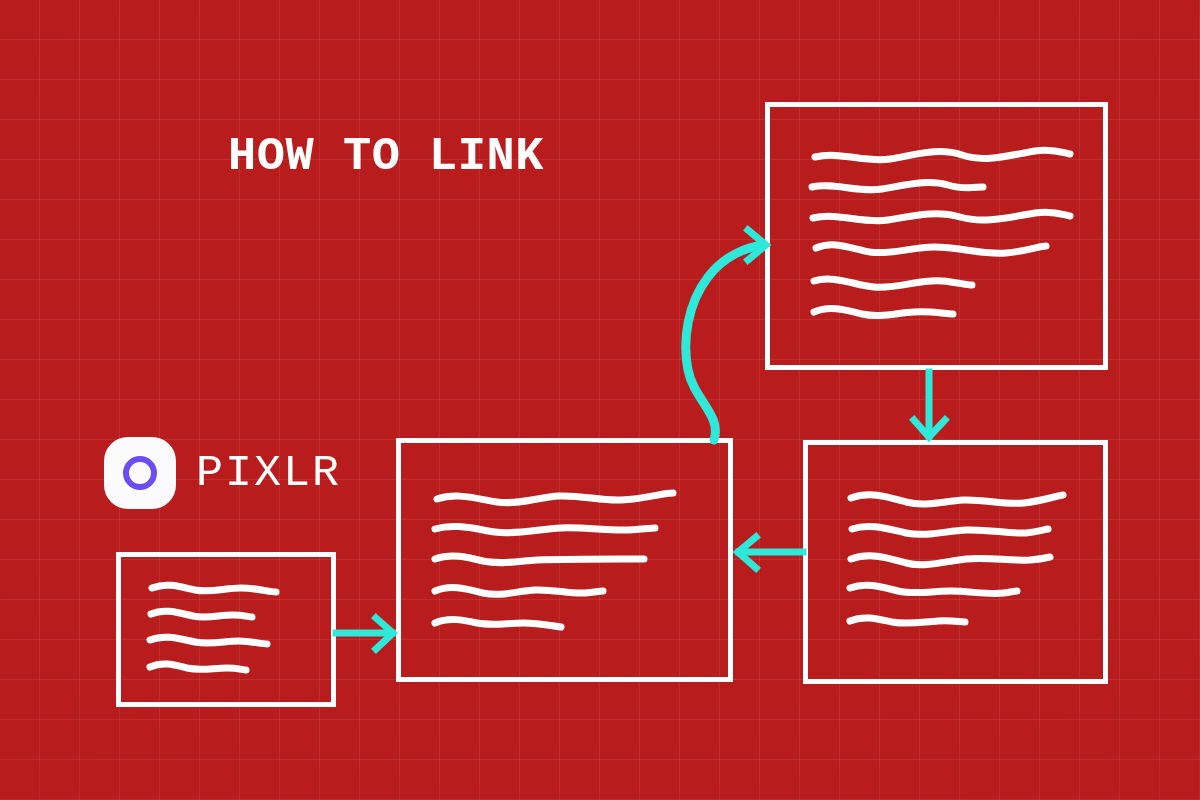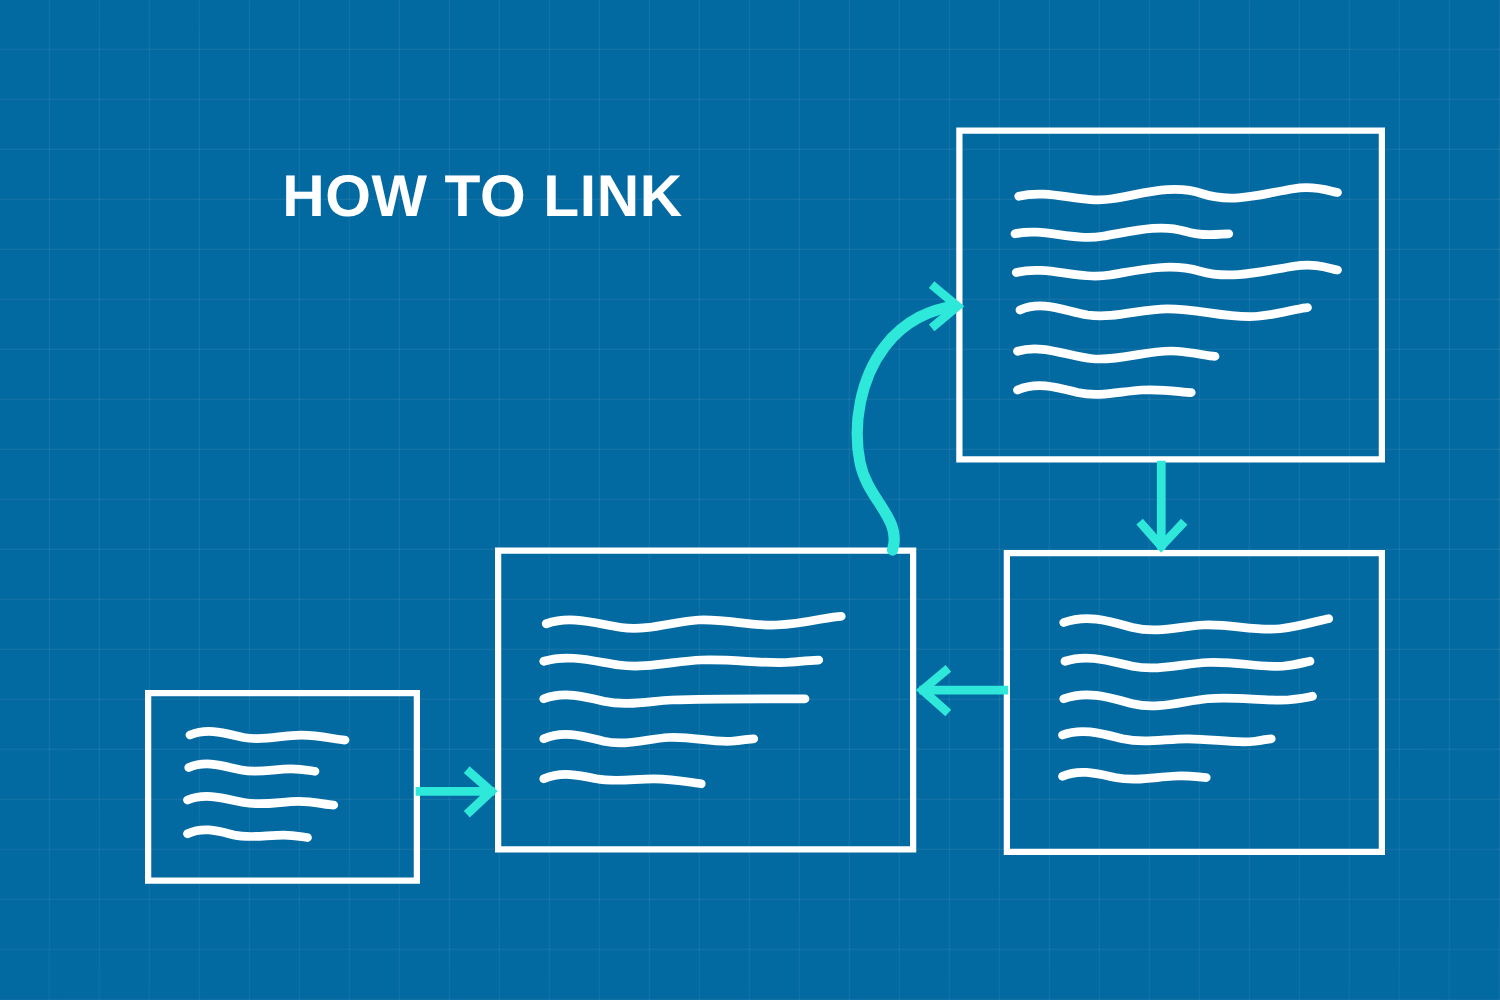--- a/index.html
+++ b/index.html
@@ -5,22 +5,22 @@
   html, body {
     margin: 0;
     padding: 0;
     background: #5b3fd6;
   }
   #canvas {
     position: relative;
     width: 1200px;
     height: 800px;
     overflow: hidden;
-    background: #0369a1;
-    font-family: Liberation Sans, sans-serif;
+    background: #b91c1c;
+    font-family: Liberation Mono, monospace;
   }
   
   #grid {
     position: absolute;
     inset: 0;
     background-image:
       linear-gradient(to right, rgba(255,255,255,0.085) 1px, transparent 1px),
       linear-gradient(to bottom, rgba(255,255,255,0.085) 1px, transparent 1px);
     background-size: 40px 40px;
     background-position: -1px -1px;
@@ -88,20 +88,26 @@
 <body>
 
 <div id="canvas">
 
   <div id="grid"></div>
 
   <div id="headline">
     <span class="ln">HOW TO LINK</span>
   </div>
 
+  <div id="logo">
+    <div class="mark">
+      <div class="ring"></div>
+    </div>
+    <div class="wordmark">PIXLR</div>
+  </div>
 
   <div class="frame" style="left:765px; top:102px; width:343px; height:268px;">
     <svg width="343" height="268" viewBox="0 0 343 268">
       <g fill="none" stroke="#ffffff" stroke-width="7" stroke-linecap="round" stroke-linejoin="round">
         <path d="M45,50 C70,44 95,56 120,52 C145,48 168,40 192,48 C216,56 240,48 265,44 C282,41 294,46 300,47"></path>
         <path d="M42,80 C64,75 88,86 112,82 C136,78 158,72 178,78 C194,83 206,80 213,80"></path>
         <path d="M43,111 C68,105 92,117 118,113 C142,109 166,103 190,110 C214,117 240,110 265,106 C283,103 294,108 300,109"></path>
         <path d="M46,141 C64,133 82,142 100,145 C122,148 142,140 164,140 C190,140 212,148 236,146 C258,144 270,139 276,139"></path>
         <path d="M44,174 C64,168 84,178 104,180 C128,182 150,172 172,174 C186,175 196,178 202,178"></path>
         <path d="M44,205 C60,198 76,203 92,207 C110,211 126,206 144,205 C162,204 176,207 183,207"></path>

